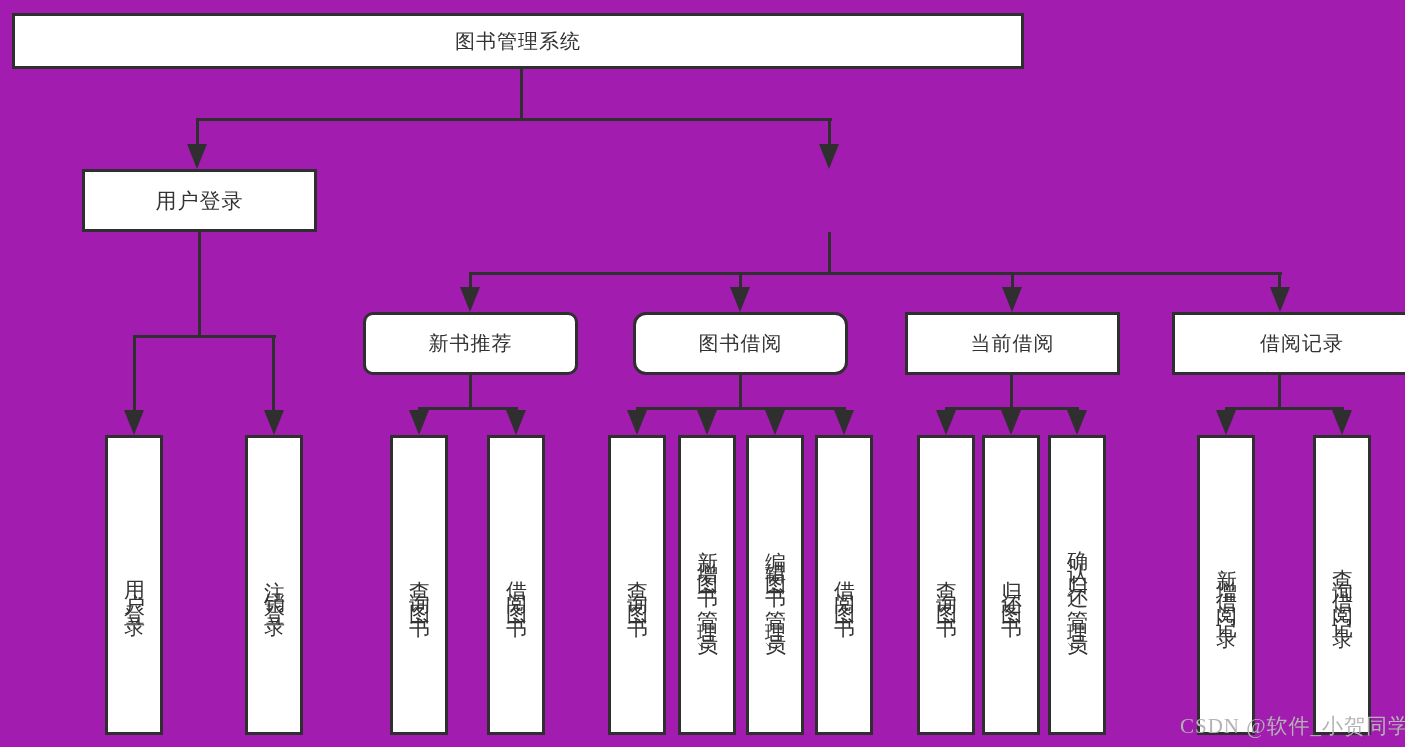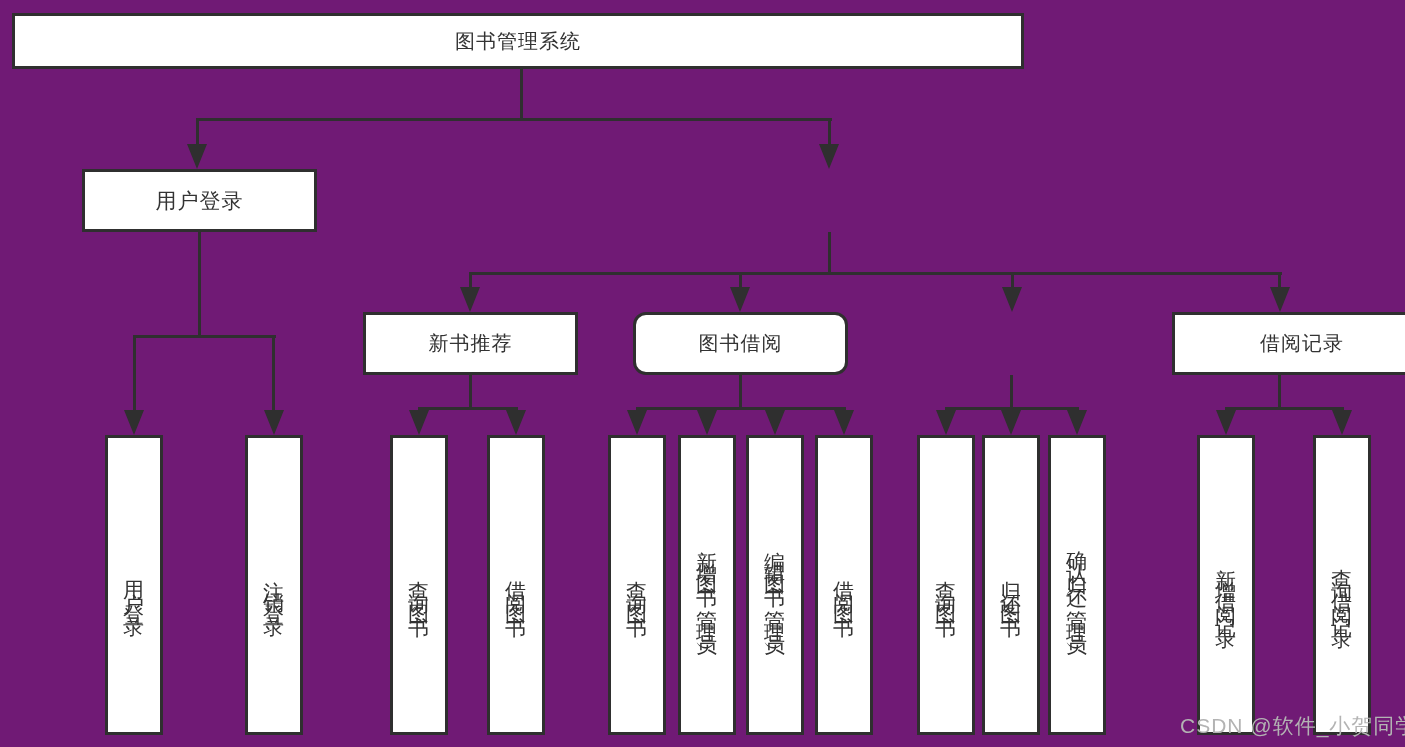--- a/index.html
+++ b/index.html
@@ -1,18 +1,18 @@
 <!DOCTYPE html>
 <html><head>
 <meta charset="utf-8">
 <style>
   html,body{margin:0;padding:0;background:#ffffff;}
   #canvas{
-    position:relative;width:1405px;height:747px;background:#701a75;overflow:hidden;
-    font-family:Liberation Sans, sans-serif;
+    position:relative;width:1405px;height:747px;background:#a21caf;overflow:hidden;
+    font-family:Liberation Serif, serif;
   }
   .box{
     position:absolute;box-sizing:border-box;border:3px solid #2f2f2f;background:#ffffff;
     display:flex;align-items:center;justify-content:center;
     color:#333333;font-size:20px;letter-spacing:1px;z-index:2;text-align:center;
   }
   .lv2{font-size:21px;}
   .vbox{
     writing-mode:vertical-rl;text-orientation:mixed;
     letter-spacing:12px;font-size:21px;line-height:1;padding-top:6px;
@@ -32,24 +32,25 @@
 </head>
 <body>
 
 <div id="canvas">
 
   <div class="box" style="left:12px;top:13px;width:1012px;height:56px;">图书管理系统</div>
 
   <div class="box lv2" style="left:82px;top:169px;width:235px;height:63px;">用户登录</div>
 
 
-  <div class="box" style="left:363px;top:312px;width:215px;height:63px;">新书推荐</div>
+  <div class="box" style="left:363px;top:312px;width:215px;height:63px;border-radius:10px;">新书推荐</div>
 
   <div class="box" style="left:633px;top:312px;width:215px;height:63px;border-radius:13px;">图书借阅</div>
 
+  <div class="box" style="left:905px;top:312px;width:215px;height:63px;">当前借阅</div>
 
   <div class="box" style="left:1172px;top:312px;width:260px;height:63px;">借阅记录</div>
 
   <div class="box vbox" style="left:105px;top:435px;width:58px;height:300px;">用户登录</div>
 
   <div class="box vbox" style="left:245px;top:435px;width:58px;height:300px;">注销登录</div>
 
   <div class="box vbox" style="left:390px;top:435px;width:58px;height:300px;">查询图书</div>
 
   <div class="box vbox" style="left:487px;top:435px;width:58px;height:300px;">借阅图书</div>

